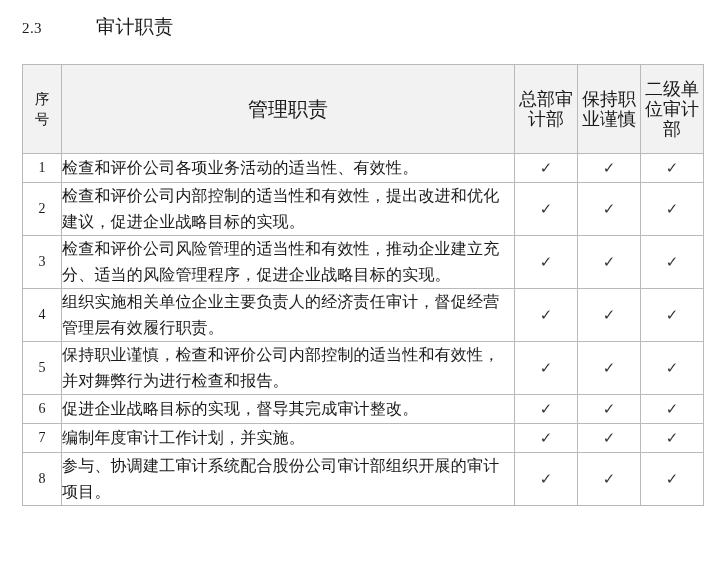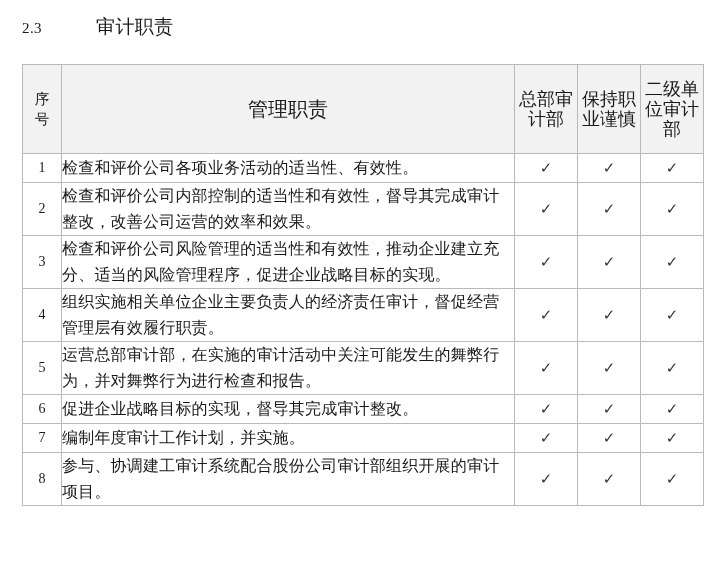--- a/index.html
+++ b/index.html
@@ -121,42 +121,42 @@
     <tbody>
       <tr class="r1">
         <td class="seq">1</td>
         <td class="duty">检查和评价公司各项业务活动的适当性、有效性。</td>
         <td class="mark">✓</td>
         <td class="mark">✓</td>
         <td class="mark">✓</td>
       </tr>
       <tr class="r2">
         <td class="seq">2</td>
-        <td class="duty">检查和评价公司内部控制的适当性和有效性，督导其完成审计整改，改善公司运营的效率和效果。</td>
+        <td class="duty">检查和评价公司内部控制的适当性和有效性，提出改进和优化建议，促进企业战略目标的实现。</td>
         <td class="mark">✓</td>
         <td class="mark">✓</td>
         <td class="mark">✓</td>
       </tr>
       <tr class="r2">
         <td class="seq">3</td>
         <td class="duty">检查和评价公司风险管理的适当性和有效性，推动企业建立充分、适当的风险管理程序，促进企业战略目标的实现。</td>
         <td class="mark">✓</td>
         <td class="mark">✓</td>
         <td class="mark">✓</td>
       </tr>
       <tr class="r2">
         <td class="seq">4</td>
         <td class="duty">组织实施相关单位企业主要负责人的经济责任审计，督促经营管理层有效履行职责。</td>
         <td class="mark">✓</td>
         <td class="mark">✓</td>
         <td class="mark">✓</td>
       </tr>
       <tr class="r2">
         <td class="seq">5</td>
-        <td class="duty">运营总部审计部，在实施的审计活动中关注可能发生的舞弊行为，并对舞弊行为进行检查和报告。</td>
+        <td class="duty">保持职业谨慎，检查和评价公司内部控制的适当性和有效性，并对舞弊行为进行检查和报告。</td>
         <td class="mark">✓</td>
         <td class="mark">✓</td>
         <td class="mark">✓</td>
       </tr>
       <tr class="r1">
         <td class="seq">6</td>
         <td class="duty">促进企业战略目标的实现，督导其完成审计整改。</td>
         <td class="mark">✓</td>
         <td class="mark">✓</td>
         <td class="mark">✓</td>

